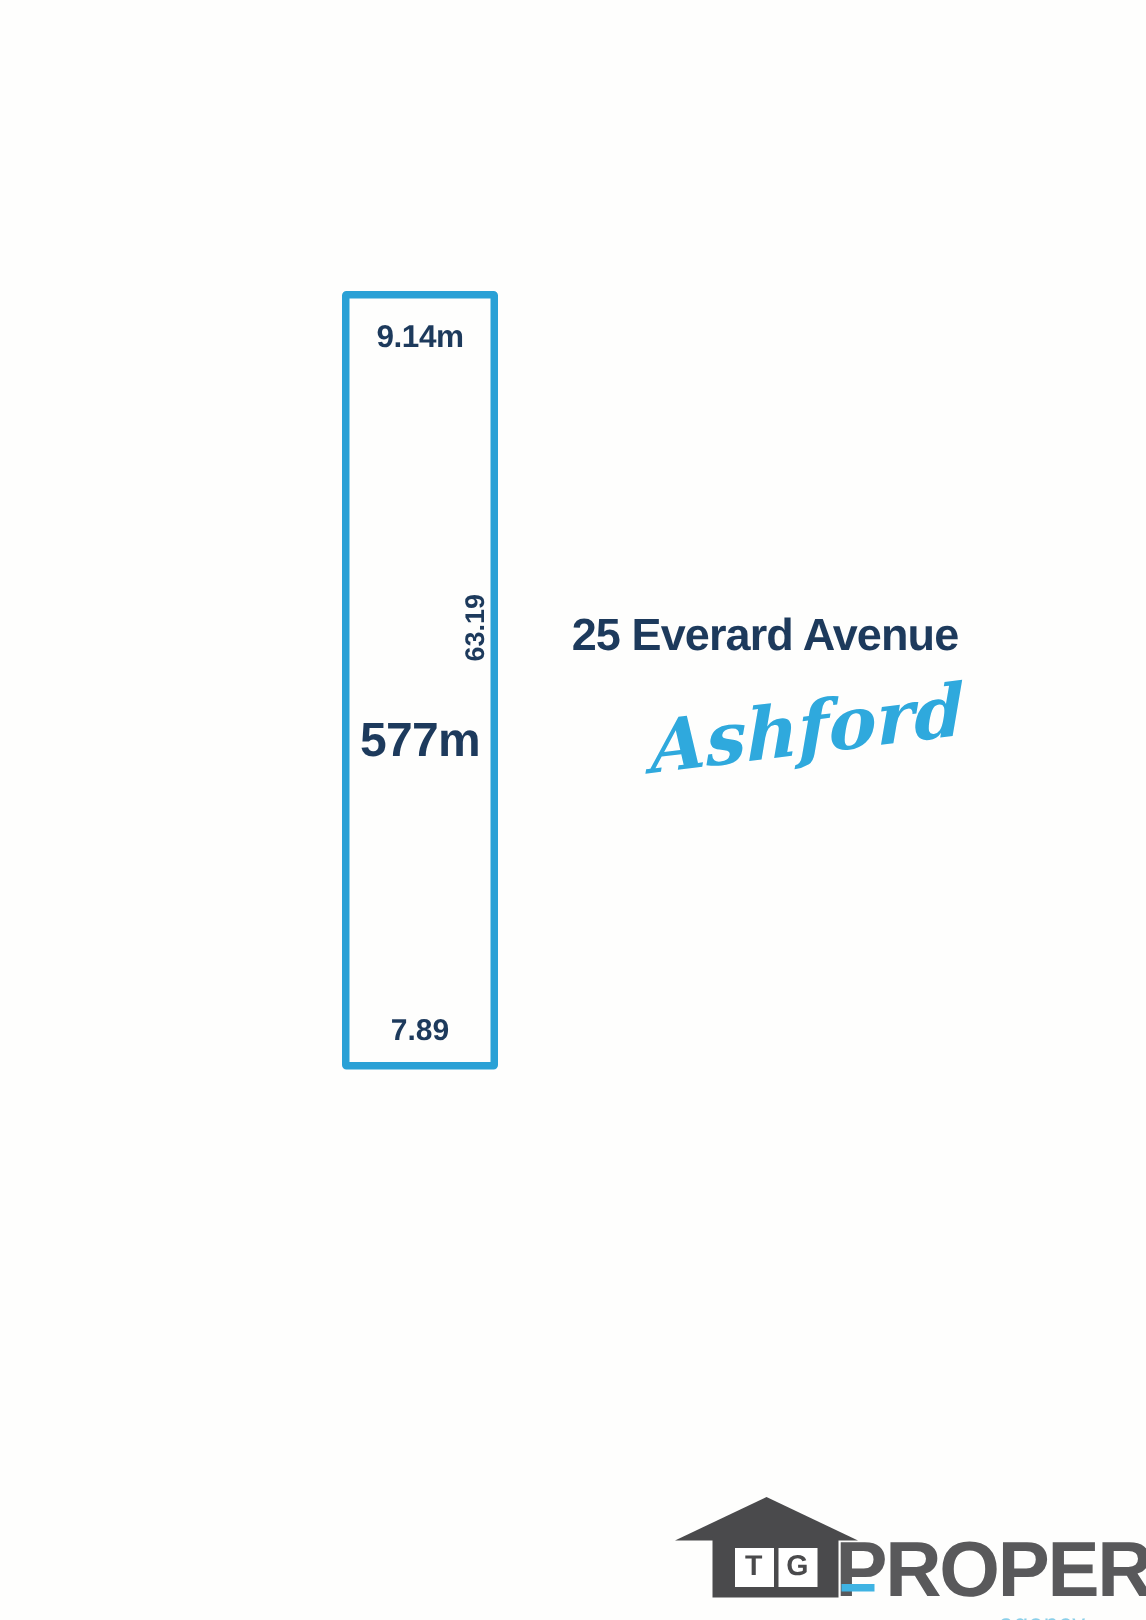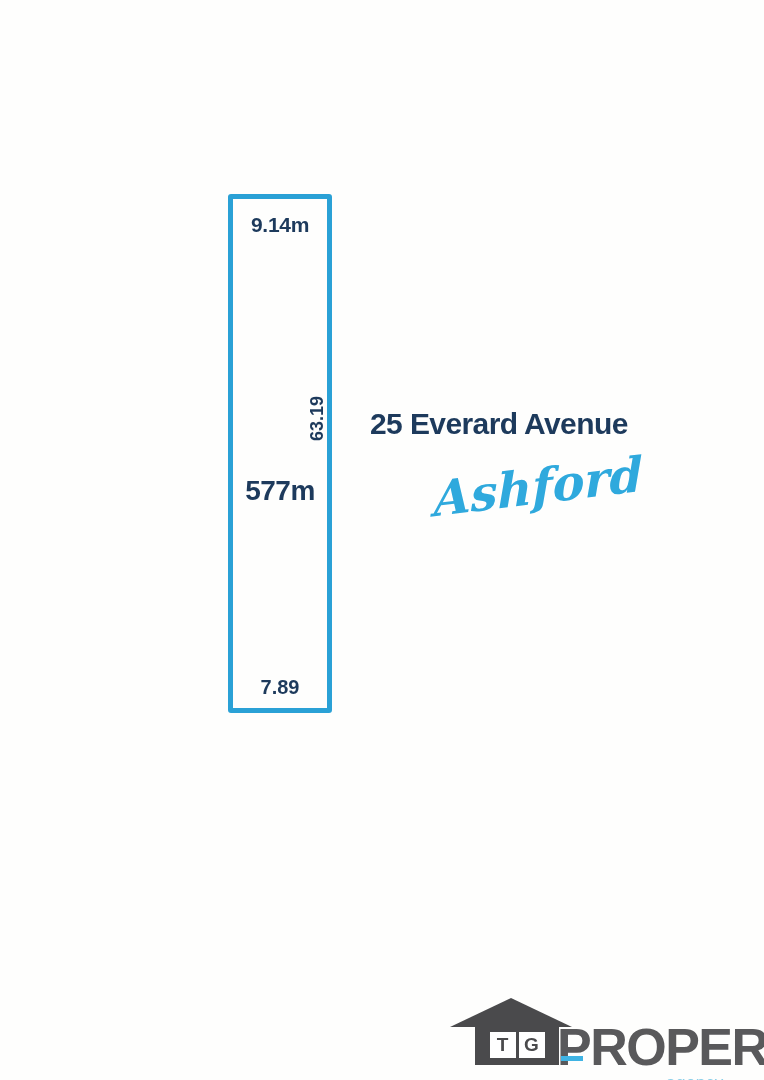--- a/index.html
+++ b/index.html
@@ -26,30 +26,30 @@
   .dim-top{
     position:absolute;left:0;top:14px;width:100%;text-align:center;
     font-size:21px;letter-spacing:-0.3px;
   }
   .dim-side{
     position:absolute;left:60px;top:209px;width:48px;text-align:center;
     font-size:18px;transform:rotate(-90deg);transform-origin:center;
   }
   .dim-area{
     position:absolute;left:0;top:276px;width:100%;text-align:center;
-    font-size:28px;letter-spacing:-0.5px;
+    font-size:32px;letter-spacing:-0.5px;
   }
   .dim-bottom{
     position:absolute;left:0;bottom:9px;width:100%;text-align:center;
     font-size:20px;
   }
 
   
   .address{
-    position:absolute;left:370px;top:407px;width:280px;
+    position:absolute;left:370px;top:407px;width:280px;text-align:center;
     font-size:30px;font-weight:bold;color:var(--navy);letter-spacing:-0.6px;
   }
   .suburb{
     position:absolute;left:433px;top:460px;width:185px;text-align:center;
     font-family:"DejaVu Serif", serif;font-style:italic;font-weight:bold;
     font-size:48px;color:var(--script-blue);
     transform:rotate(-7deg) skewX(-6deg);transform-origin:center;
   }
 
   

